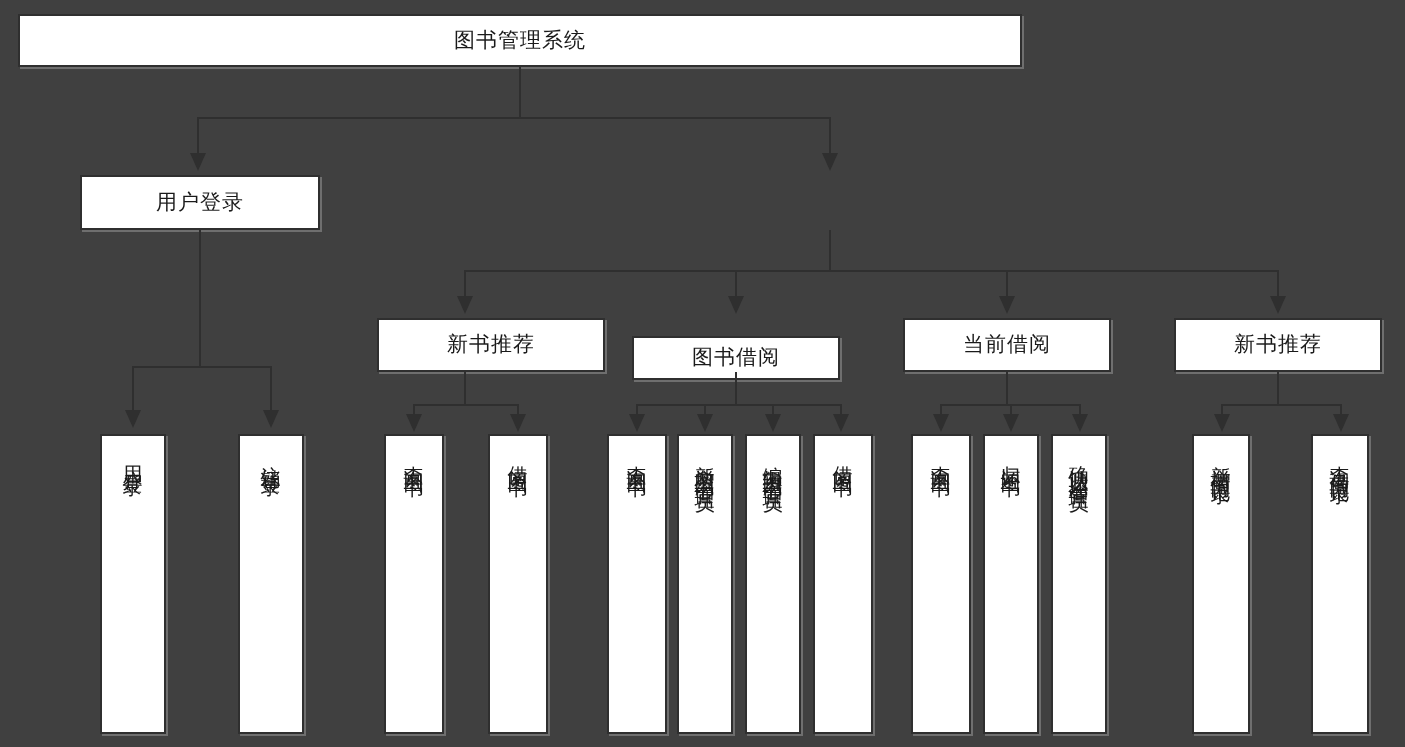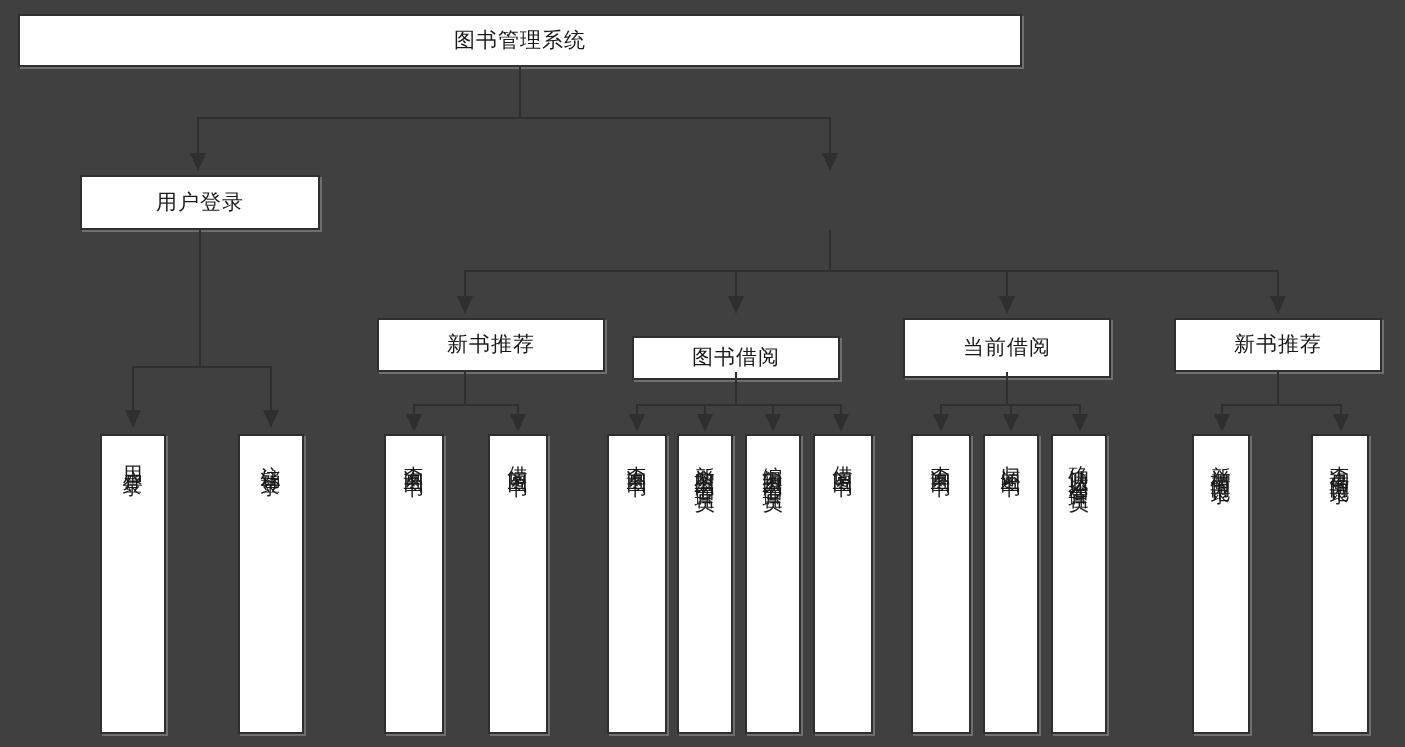--- a/index.html
+++ b/index.html
@@ -122,21 +122,21 @@
 
   <div class="vline" style="left:1277px; top:270px; height:28px;"></div>
   <div class="arrow" style="left:1270px; top:296px;"></div>
 
   <div class="box h" style="left:361px; top:318px; width:228px; height:54px;margin-left:16px;">
     <span>新书推荐</span>
   </div>
   <div class="box h" style="left:632px; top:336px; width:208px; height:44px;">
     <span>图书借阅</span>
   </div>
-  <div class="box h" style="left:903px; top:318px; width:208px; height:60px;">
+  <div class="box h" style="left:903px; top:318px; width:208px; height:54px;">
     <span>当前借阅</span>
   </div>
   <div class="box h" style="left:1174px; top:318px; width:208px; height:54px;">
     <span>新书推荐</span>
   </div>
 
   <div class="vline" style="left:464px; top:372px; height:34px;"></div>
   <div class="hline" style="left:414px; top:404px; width:104px;"></div>
   <div class="vline" style="left:413px; top:404px; height:12px;"></div>
   <div class="arrow" style="left:406px; top:414px;"></div>

